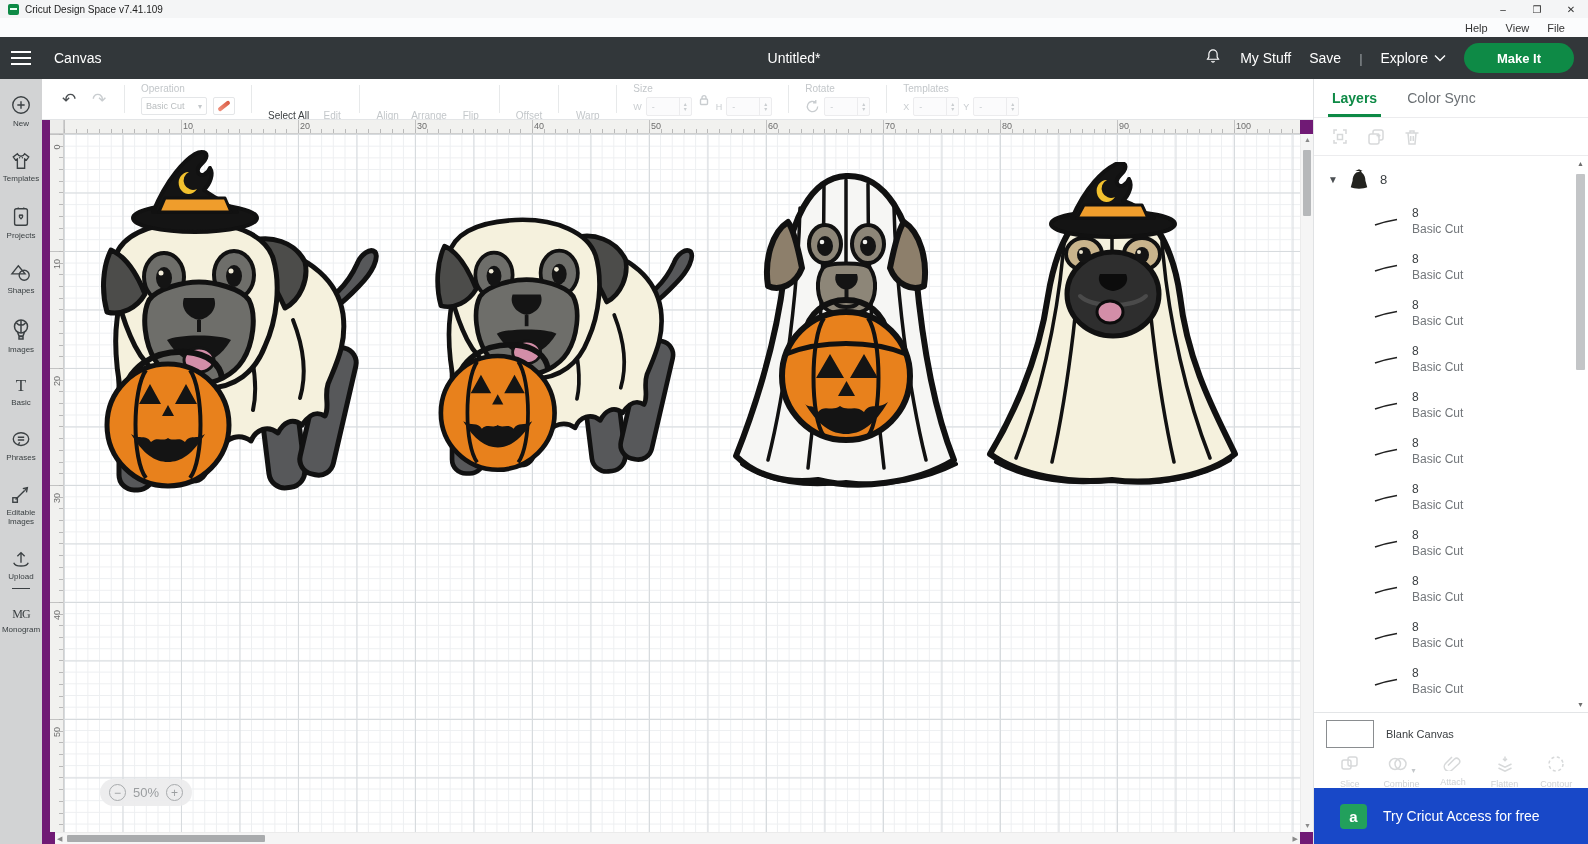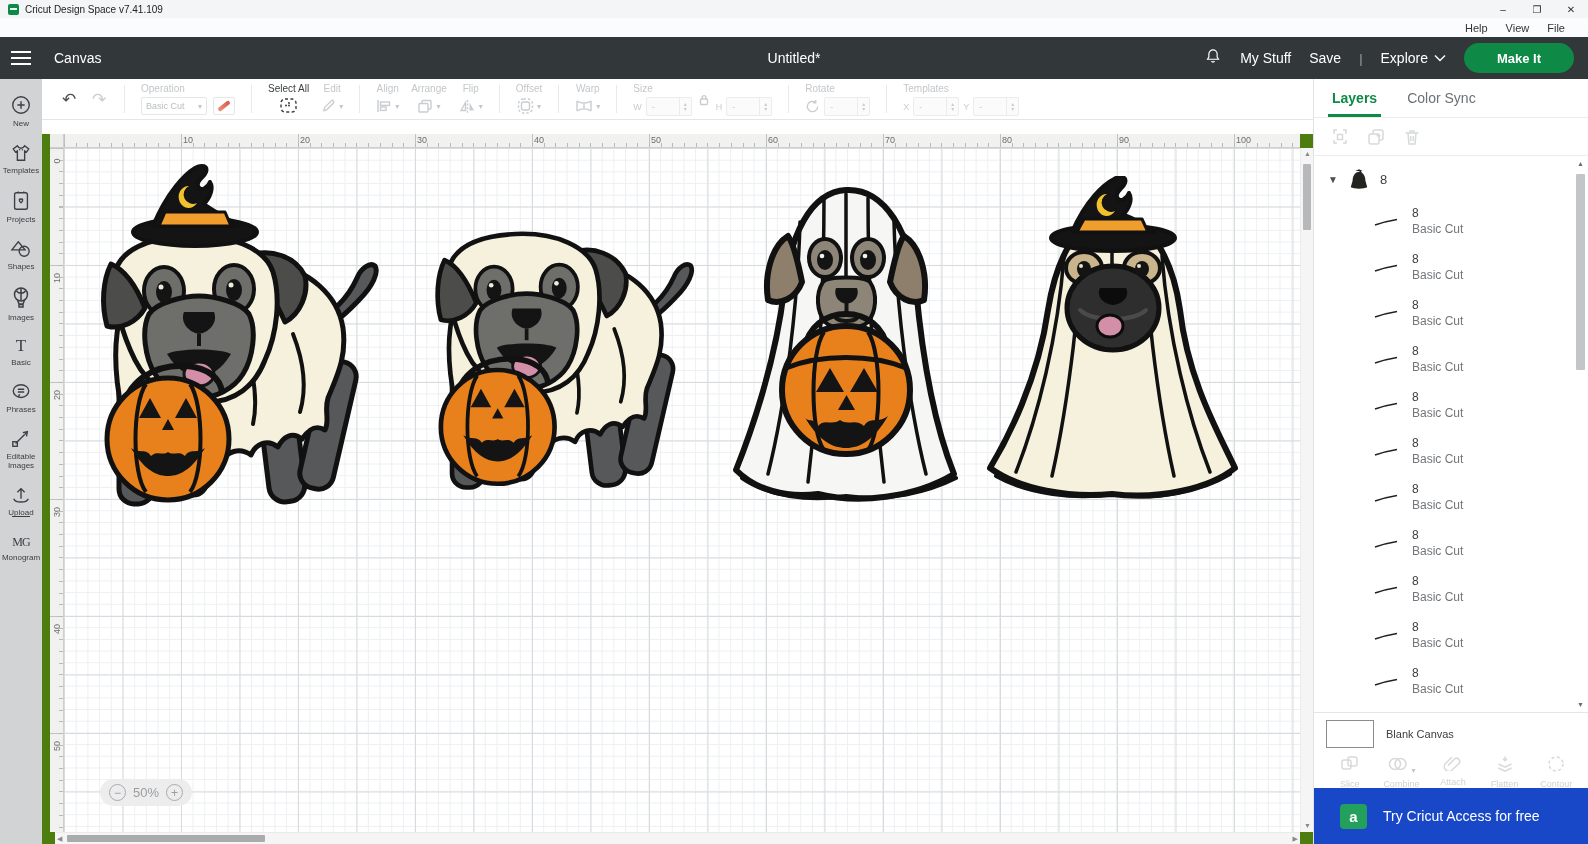--- a/index.html
+++ b/index.html
@@ -28,47 +28,47 @@
 
   
   .toolbar { position:absolute; left:42px; top:79px; right:275px; height:41px; background:#fff; border-bottom:1px solid #e3e5e7; display:flex; align-items:stretch; padding-left:12px; }
   .tb-sep { width:1px; background:#e7e9ea; margin:6px 10px; }
   .tb-btn { width:30px; display:flex; align-items:center; justify-content:center; font-size:17px; background:none; border:none; }
   .tb-btn.undo { color:#4b4f52; }
   .tb-btn.redo { color:#c9cdd0; }
   .tb-group { display:flex; flex-direction:column; justify-content:flex-start; padding:4px 6px 0 6px; }
   .tb-label { font-size:10px; color:#c3c7ca; white-space:nowrap; margin-bottom:3px; }
   .tb-label.dark { color:#3c4043; }
-  .tb-group.center { align-items:center; }
+  .tb-group.center { align-items:center;margin-top:27px; }
   .op-row { display:flex; align-items:center; gap:6px; }
   .op-select { width:66px; height:18px; border:1px solid #e4e6e8; border-radius:2px; display:flex; align-items:center; font-size:9px; color:#b9bdbf; padding:0 4px; justify-content:space-between; background:#fff; }
   .caret { font-size:8px; color:#c3c7ca; }
   .pen-box { width:22px; height:18px; border:1px solid #e4e6e8; border-radius:2px; display:flex; align-items:center; justify-content:center; background:#fff; }
   .pen-line { width:14px; height:4px; background:linear-gradient(90deg,#f0907c,#d85a42); transform:rotate(-38deg); border-radius:2px; }
   .icon-pair { display:flex; align-items:center; gap:3px; height:18px; }
   .tb-ico { stroke:#c9cdd0; fill:none; stroke-width:1.4; }
   .tb-ico.dark { stroke:#3c4043; }
   .num-input { width:46px; height:19px; border:1px solid #ececee; background:#fbfbfc; border-radius:2px; display:flex; align-items:center; }
   .num-input .dash { flex:1; font-size:9px; color:#c9cdd0; padding-left:5px; }
   .stepper { width:12px; display:flex; flex-direction:column; align-items:center; line-height:5px; font-size:6px; color:#c9cdd0; border-left:1px solid #ececee; height:100%; justify-content:center; }
   .size-row { display:flex; align-items:center; gap:4px; }
   .wh-label { font-size:9px; color:#c9cdd0; }
   .lock-wrap { display:flex; align-items:center; margin:0 2px; position:relative; top:-7px; }
 
   
-  .sidebar { position:absolute; left:0; top:79px; bottom:0; width:42px; background:#d2d3d4; display:flex; flex-direction:column; align-items:center; padding-top:8px; gap:0; }
+  .sidebar { position:absolute; left:0; top:79px; bottom:0; width:42px; background:#d2d3d4; display:flex; flex-direction:column; align-items:center; padding-top:8px; gap:8px; }
   .side-item { width:42px; padding:7px 0 8px 0; display:flex; flex-direction:column; align-items:center; gap:3px; cursor:pointer; }
   .side-icon svg { display:block; }
   .side-icon .ico { stroke:#3b4043; fill:none; stroke-width:1.5; }
   .side-label { font-size:8px; color:#3b4043; text-align:center; line-height:9px; }
   .ico-T { font-family:"Liberation Serif", serif; font-size:17px; color:#3b4043; line-height:18px; }
   .mg { font-size:12px; color:#3b4043; border-top:1.5px solid #3b4043; padding-top:18px; letter-spacing:-1px; font-family:"Liberation Serif", serif; }
 
   
-  .canvas-area { position:absolute; left:42px; top:120px; right:275px; bottom:0; background:#4d7c0f;margin-top:14px; }
+  .canvas-area { position:absolute; left:42px; top:120px; right:275px; bottom:0; background:#701a75; }
   .ruler-corner { position:absolute; left:8px; top:0; width:14px; height:14px; background:#ededeb; border-right:1px solid #cfcfcf; border-bottom:1px solid #cfcfcf; }
   .ruler-h { position:absolute; left:22px; top:0; right:13px; height:14px; background:#f1f1ef; border-bottom:1px solid #cfcfcf; overflow:hidden; }
   .ruler-h .minor { position:absolute; left:0; right:0; bottom:0; height:4px; background:repeating-linear-gradient(to right,#b9b9b9 0 1px,transparent 1px 11.7px); }
   .ruler-h .major { position:absolute; inset:0; background:repeating-linear-gradient(to right,#c2c2c2 0 1px,transparent 1px 117px); }
   .ruler-num-h { position:absolute; top:1px; font-size:9px; color:#6d6d6d; }
   .ruler-v { position:absolute; left:8px; top:14px; width:14px; bottom:12px; background:#f1f1ef; border-right:1px solid #cfcfcf; overflow:hidden; }
   .ruler-v .minor { position:absolute; top:0; bottom:0; right:0; width:4px; background:repeating-linear-gradient(to bottom,#b9b9b9 0 1px,transparent 1px 11.7px); }
   .ruler-v .major { position:absolute; inset:0; background:repeating-linear-gradient(to bottom,#c2c2c2 0 1px,transparent 1px 117px); }
   .ruler-num-v { position:absolute; left:0; width:14px; text-align:center; font-size:9px; color:#6d6d6d; transform:rotate(-90deg); }
   .grid { position:absolute; left:22px; top:14px; right:13px; bottom:12px; background-color:#fff;

